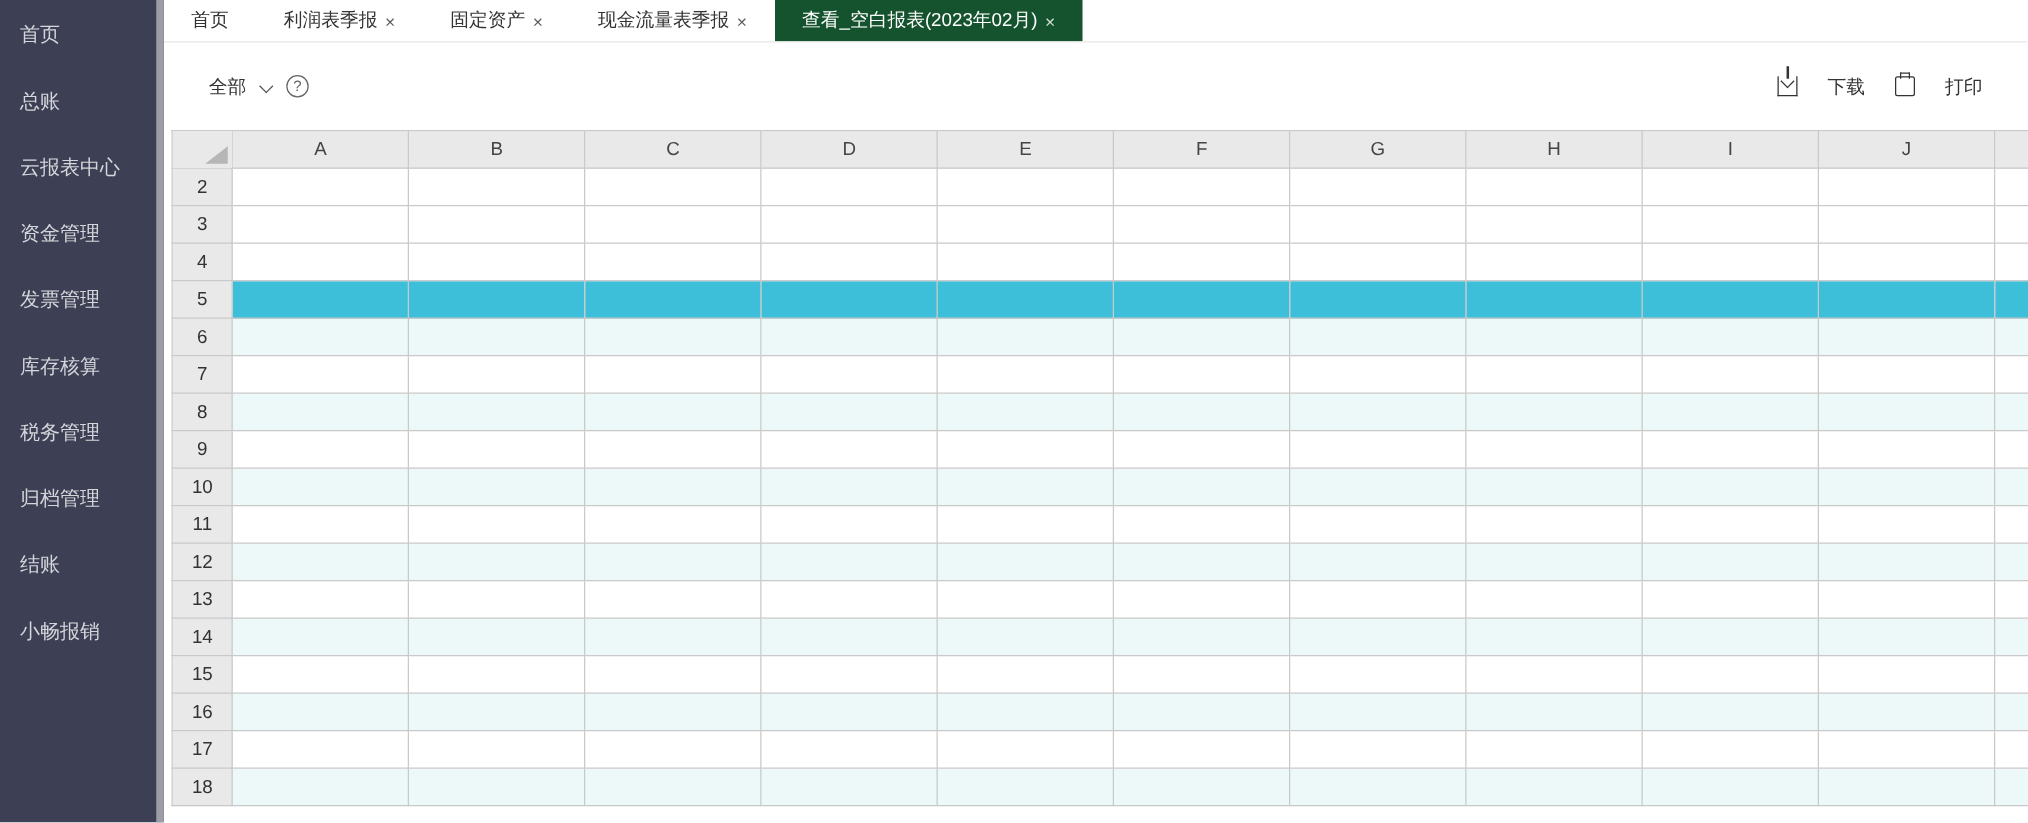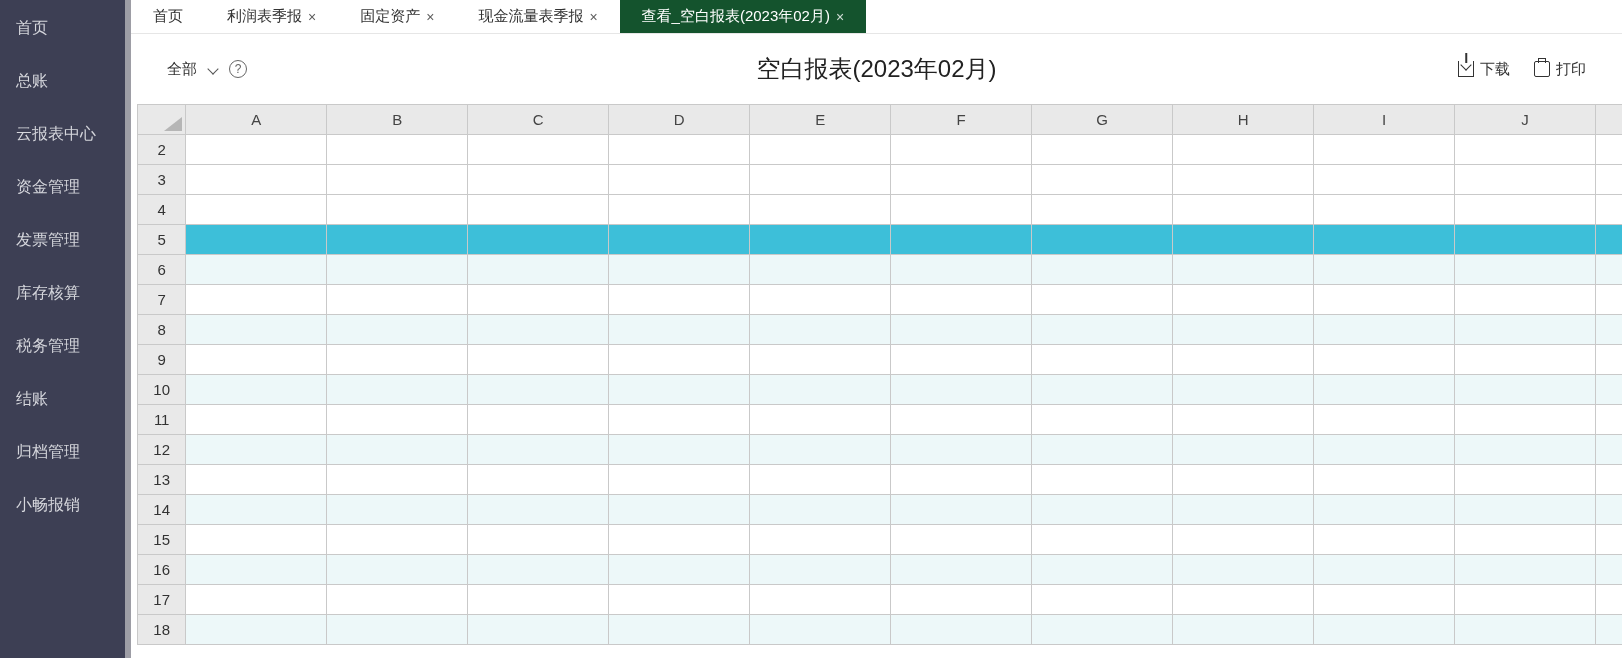--- a/index.html
+++ b/index.html
@@ -109,21 +109,21 @@
     font-size: 24px;
     color: #222;
   }
   .toolbar-actions {
     display:flex;
     gap: 24px;
     margin-left:auto;
     color:#333;
     font-size:15px;
   }
-  .toolbar-btn { display:flex; align-items:center; gap:6px; cursor:pointer; }
+  .toolbar-btn { display:flex; align-items:center; gap:24px; cursor:pointer; }
   .dl-icon, .print-icon { width:16px;height:16px; }
   .dl-icon{border:1.5px solid #333;border-top:none;position:relative;}
   .dl-icon::before{content:"";position:absolute;left:50%;top:-8px;width:1.5px;height:10px;background:#333;transform:translateX(-50%);}
   .dl-icon::after{content:"";position:absolute;left:50%;top:0px;width:7px;height:7px;border-right:1.5px solid #333;border-bottom:1.5px solid #333;transform:translateX(-50%) rotate(45deg);}
   .print-icon{border:1.5px solid #333;border-radius:2px;position:relative;}
   .print-icon::before{content:"";position:absolute;left:3px;right:3px;top:-4px;height:4px;border:1.5px solid #333;border-bottom:none;}
 
   
   .sheet-wrap { flex:1; overflow:auto; position:relative; padding-left:6px;}
   table.sheet {
@@ -174,22 +174,22 @@
 
 <div class="app">
   <div class="sidebar" id="sidebar">
       <div class="sidebar-item">首页</div>
       <div class="sidebar-item">总账</div>
       <div class="sidebar-item">云报表中心</div>
       <div class="sidebar-item">资金管理</div>
       <div class="sidebar-item">发票管理</div>
       <div class="sidebar-item">库存核算</div>
       <div class="sidebar-item">税务管理</div>
+      <div class="sidebar-item">归档管理</div>
       <div class="sidebar-item">结账</div>
-      <div class="sidebar-item">归档管理</div>
       <div class="sidebar-item">小畅报销</div>
     </div>
 
   <div class="main">
     <div class="tabs" id="tabs">
         <div class="tab">
           <span>首页</span>
         </div>
         <div class="tab">
           <span>利润表季报</span>
@@ -208,21 +208,20 @@
           <span class="tab-close">×</span>
         </div>
       </div>
 
     <div class="toolbar">
       <div class="filter-group">
         <span>全部</span>
         <span class="chevron-down"></span>
         <span class="help-icon">?</span>
       </div>
-      <div class="title">空白报表(2023年02月)</div>
       <div class="toolbar-actions">
         <div class="toolbar-btn">
           <span class="dl-icon"></span>
           <span>下载</span>
         </div>
         <div class="toolbar-btn">
           <span class="print-icon"></span>
           <span>打印</span>
         </div>
       </div>

